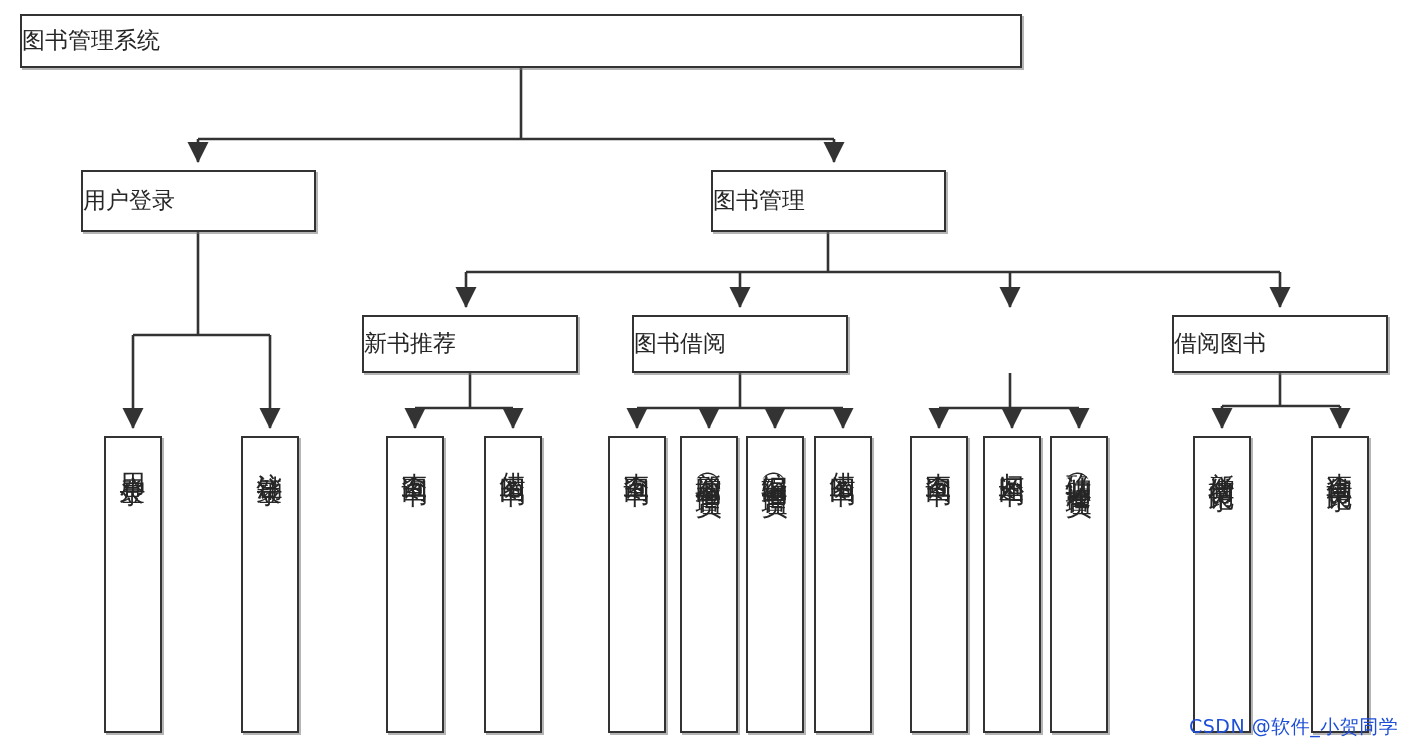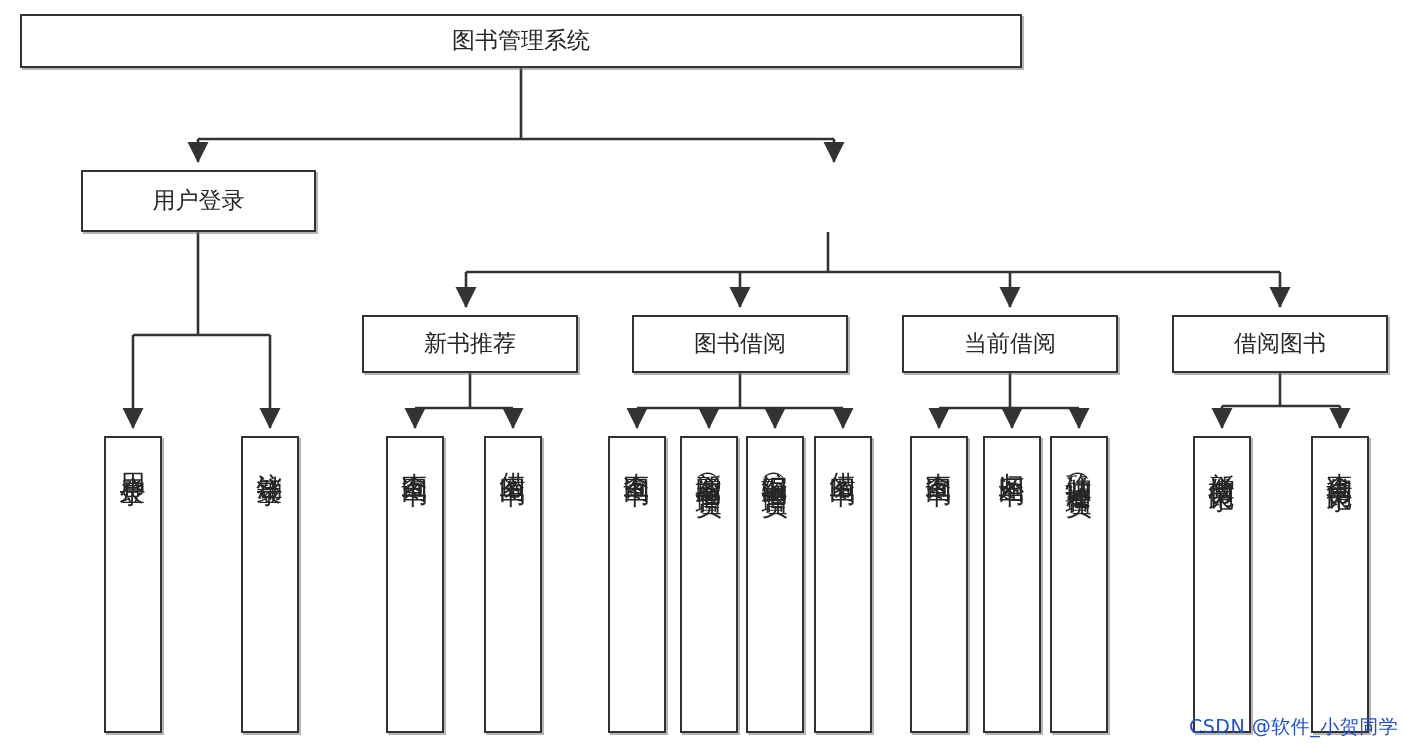--- a/index.html
+++ b/index.html
@@ -26,21 +26,21 @@
     pointer-events: none;
   }
   .node {
     position: absolute;
     box-sizing: border-box;
     border: 2px solid #333333;
     background: #ffffff;
     box-shadow: 2px 2px 0 0 rgba(120,120,120,0.55);
     display: flex;
     align-items: center;
-    justify-content: center;
+    justify-content: flex-start;
     color: #262626;
   }
   .node .label {
     color: #262626;
     text-align: center;
     line-height: 1.18;
     white-space: nowrap;
   }
   
   .node.horiz .label {
@@ -129,30 +129,30 @@
     </g>
   </svg>
 
   <div class="node root horiz" style="left:20px; top:14px; width:1002px; height:54px;">
     <span class="label">图书管理系统</span>
   </div>
 
   <div class="node horiz" style="left:81px; top:170px; width:235px; height:62px;">
     <span class="label">用户登录</span>
   </div>
+  <div class="node horiz" style="left:711px; top:170px; width:235px; height:62px;">
+    <span class="label">图书管理</span>
+  </div>
 
   <div class="node horiz" style="left:362px; top:315px; width:216px; height:58px;">
     <span class="label">新书推荐</span>
   </div>
   <div class="node horiz" style="left:632px; top:315px; width:216px; height:58px;">
     <span class="label">图书借阅</span>
   </div>
-  <div class="node horiz" style="left:902px; top:315px; width:216px; height:58px;">
-    <span class="label">当前借阅</span>
-  </div>
   <div class="node horiz" style="left:1172px; top:315px; width:216px; height:58px;">
     <span class="label">借阅图书</span>
   </div>
 
   <div class="node vert" style="left:104px; top:436px; width:58px; height:297px;">
     <span class="label">用户登录</span>
   </div>
   <div class="node vert" style="left:241px; top:436px; width:58px; height:297px;">
     <span class="label">注销登录</span>
   </div>

